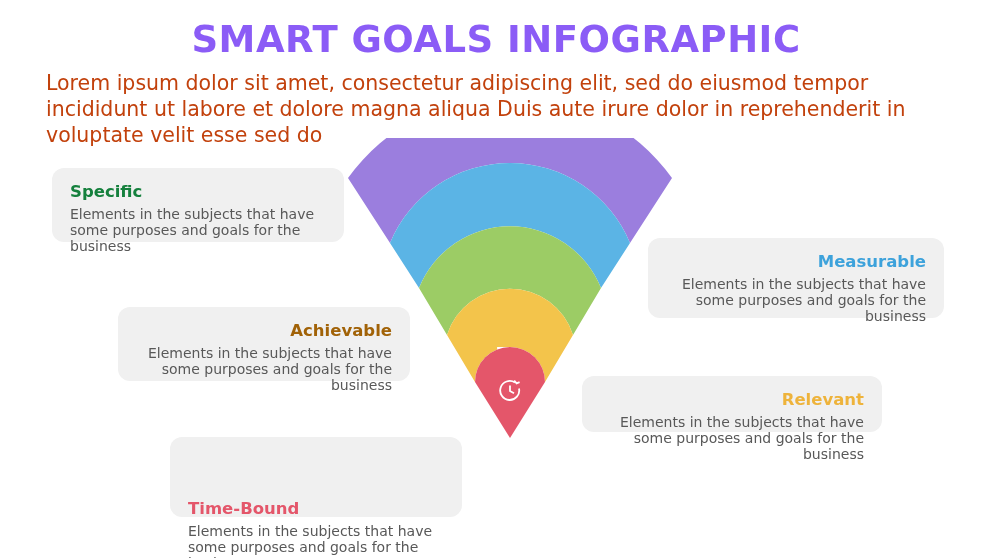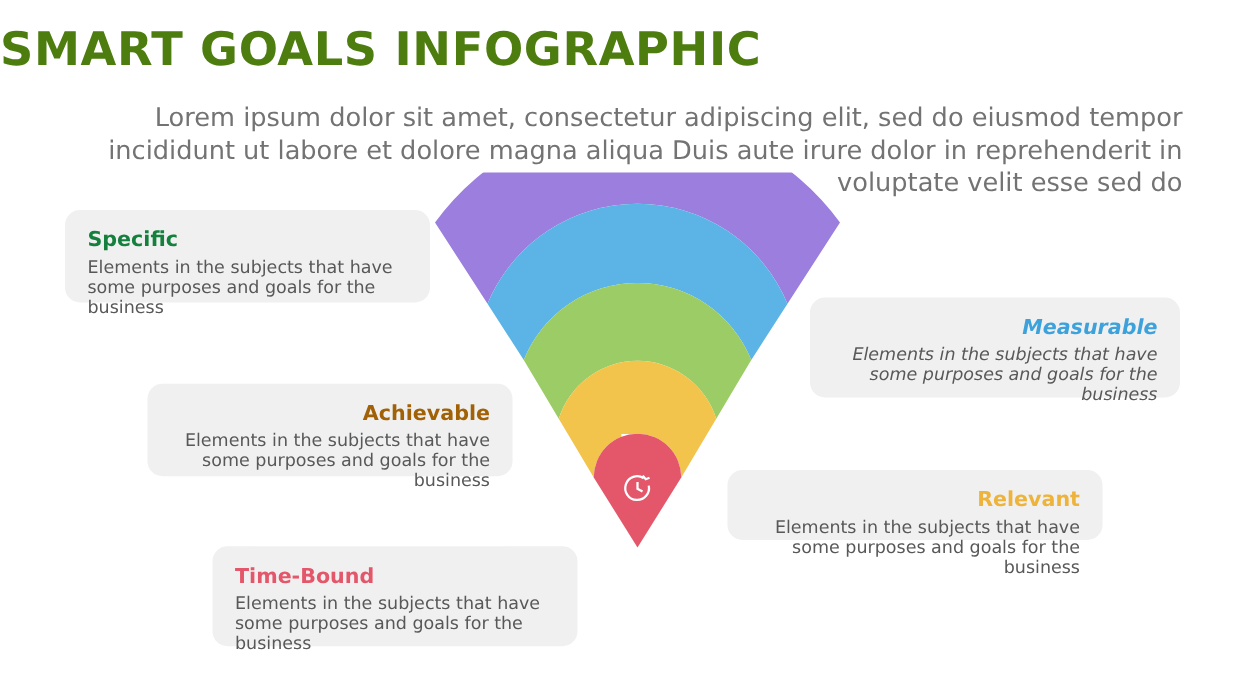--- a/index.html
+++ b/index.html
@@ -17,35 +17,36 @@
   .page {
     position: relative;
     width: 992px;
     height: 558px;
   }
   .title {
     position: absolute;
     top: 18px;
     left: 0;
     width: 992px;
+    text-align: center;
     font-size: 37px;
     font-weight: bold;
     letter-spacing: 0.5px;
-    color: #4d7c0f;
+    color: #8b5cf6;
     font-family: "DejaVu Sans", sans-serif;
   }
   .subtitle {
     position: absolute;
-    top: 81px;
+    top: 70px;
     left: 46px;
     width: 900px;
-    text-align: right;
+    text-align: left;
     font-size: 20.5px;
     line-height: 26px;
-    color: #737373;
+    color: #c2410c;
     font-family: "DejaVu Sans", sans-serif;
   }
   .card {
     position: absolute;
     background: #f0f0f0;
     border-radius: 12px;
     box-sizing: border-box;
     padding: 14px 18px 14px 18px;
   }
   .card .heading {
@@ -56,21 +57,21 @@
   .card .desc {
     font-size: 14px;
     color: #585858;
     line-height: 16px;
   }
   .card.left-align { text-align: left; }
   .card.right-align { text-align: right; }
 
   
   #card-specific   { left: 52px;  top: 168px; width: 292px; height: 74px; }
-  #card-measurable { left: 648px; top: 238px; width: 296px; height: 80px; font-style: italic; }
+  #card-measurable { left: 648px; top: 238px; width: 296px; height: 80px; }
   #card-achievable { left: 118px; top: 307px; width: 292px; height: 74px; }
   #card-relevant   { left: 582px; top: 376px; width: 300px; height: 56px; }
   #card-timebound  { left: 170px; top: 437px; width: 292px; height: 80px; }
 
   .funnel {
     position: absolute;
     left: 330px;
     top: 138px;
     width: 360px;
     height: 390px;
@@ -180,17 +181,17 @@
     <div class="heading" style="color:#a16207;">Achievable</div>
     <div class="desc">Elements in the subjects that have some purposes and goals for the  business</div>
   </div>
 
   <div class="card right-align" id="card-relevant">
     <div class="heading" style="color:#eeb33b;">Relevant</div>
     <div class="desc">Elements in the subjects that have some purposes and goals for the  business</div>
   </div>
 
   <div class="card left-align" id="card-timebound">
-    <div class="heading" style="color:#e4566a;">Time-Bound</div>
+    <div class="heading" style="color:#e4566a;margin-top:48px;">Time-Bound</div>
     <div class="desc">Elements in the subjects that have some purposes and goals for the  business</div>
   </div>
 
 </div>
 
 </body></html>

